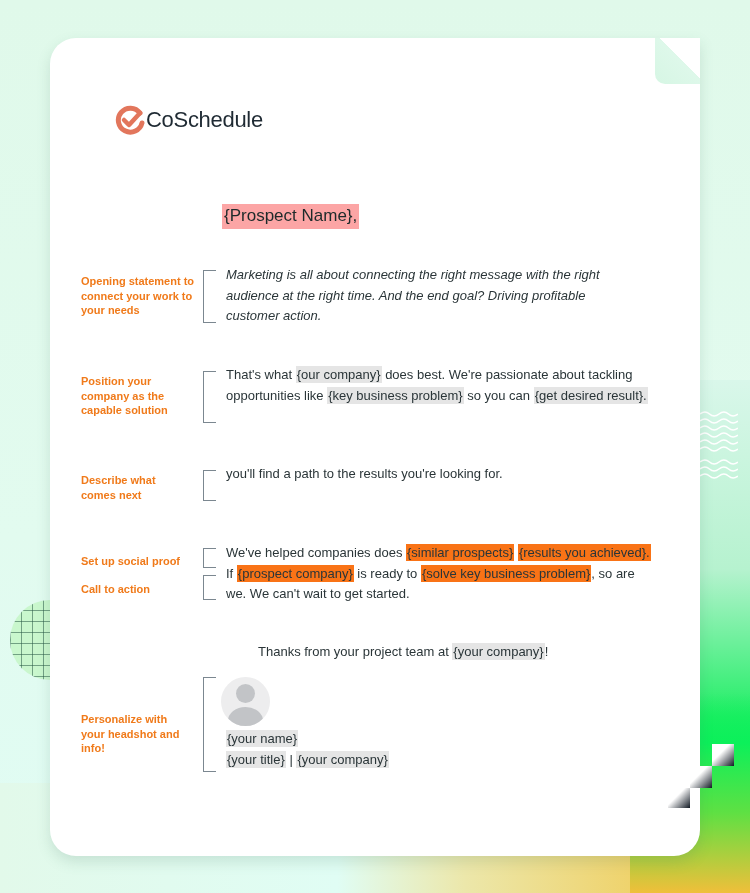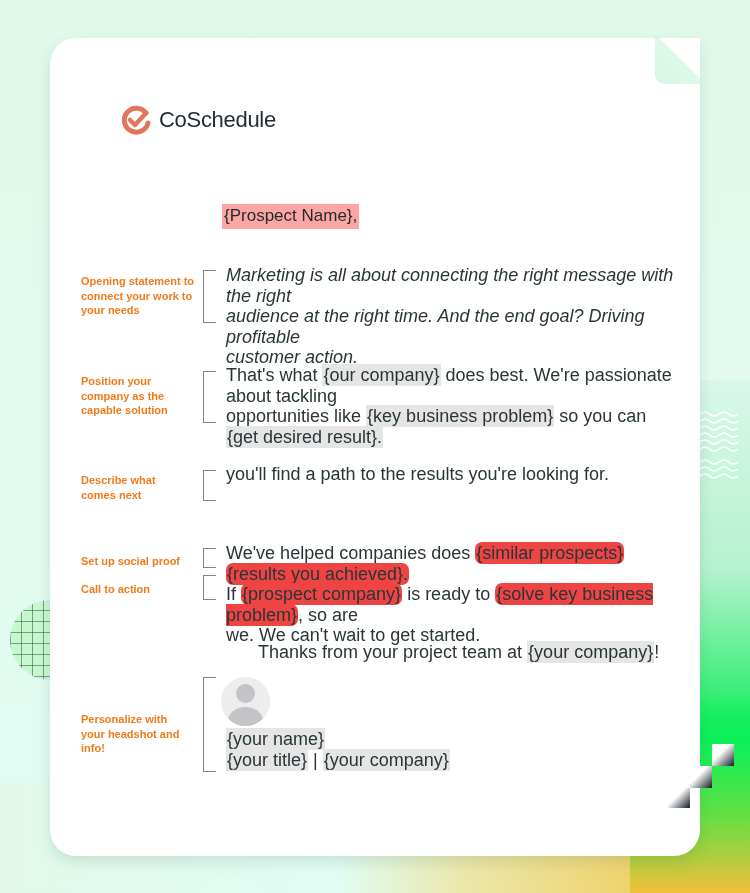--- a/index.html
+++ b/index.html
@@ -39,41 +39,41 @@
   }
   .fold {
     position: absolute; left: 655px; top: 38px; width: 45px; height: 46px;
     background: linear-gradient(45deg, #d6f6e4 0%, #def8ea 55%, rgba(200,235,215,0) 56%);
     border-bottom-left-radius: 10px;
   }
   .pixel {
     position: absolute; background: linear-gradient(135deg, #ffffff 40%, #101822 100%);
   }
   .logo {
-    position: absolute; left: 120px; top: 104px; display: flex; align-items: center; gap: 7px;
+    position: absolute; left: 114px; top: 104px; display: flex; align-items: center; 
   }
   .logo-text {
     font-size: 22px; color: #1f2a33; letter-spacing: -0.3px;
   }
   .greeting {
     position: absolute; left: 222px; top: 204px;
     font-size: 17px; color: #1d2a2a; background: #fca5a5; padding: 2px 2px 3px 2px;
   }
   .note {
     position: absolute; left: 81px; font-size: 11px; font-weight: bold; color: #f07a1a; line-height: 14.5px;
   }
   .bracket {
     position: absolute; left: 203px; width: 13px; border: 1px solid #7b8790; border-right: none;
   }
   .para {
-    position: absolute; left: 226px; width: 450px; font-size: 18px; color: #2a3538; line-height: 20.5px;
+    position: absolute; left: 226px; width: 450px; font-size: 13px; color: #2a3538; line-height: 20.5px;
   }
   .para.italic { font-style: italic; }
   .hl-y { background: #e5e5e5; padding: 1px 1px; }
-  .hl-g { background: #ef4444; padding: 1px 1px; border-radius: 7px; }
+  .hl-g { background: #f97316; padding: 1px 1px; }
   .avatar {
     position: absolute; left: 221px; top: 677px; width: 49px; height: 49px; border-radius: 50%;
     background: #ededee; overflow: hidden;
   }
   .avatar-head { position: absolute; left: 15px; top: 7px; width: 19px; height: 19px; border-radius: 50%; background: #c2c4c7; }
   .avatar-body { position: absolute; left: 7px; top: 30px; width: 35px; height: 28px; border-radius: 50% 50% 0 0; background: #c2c4c7; }
 </style>
 </head>
 <body>
 

